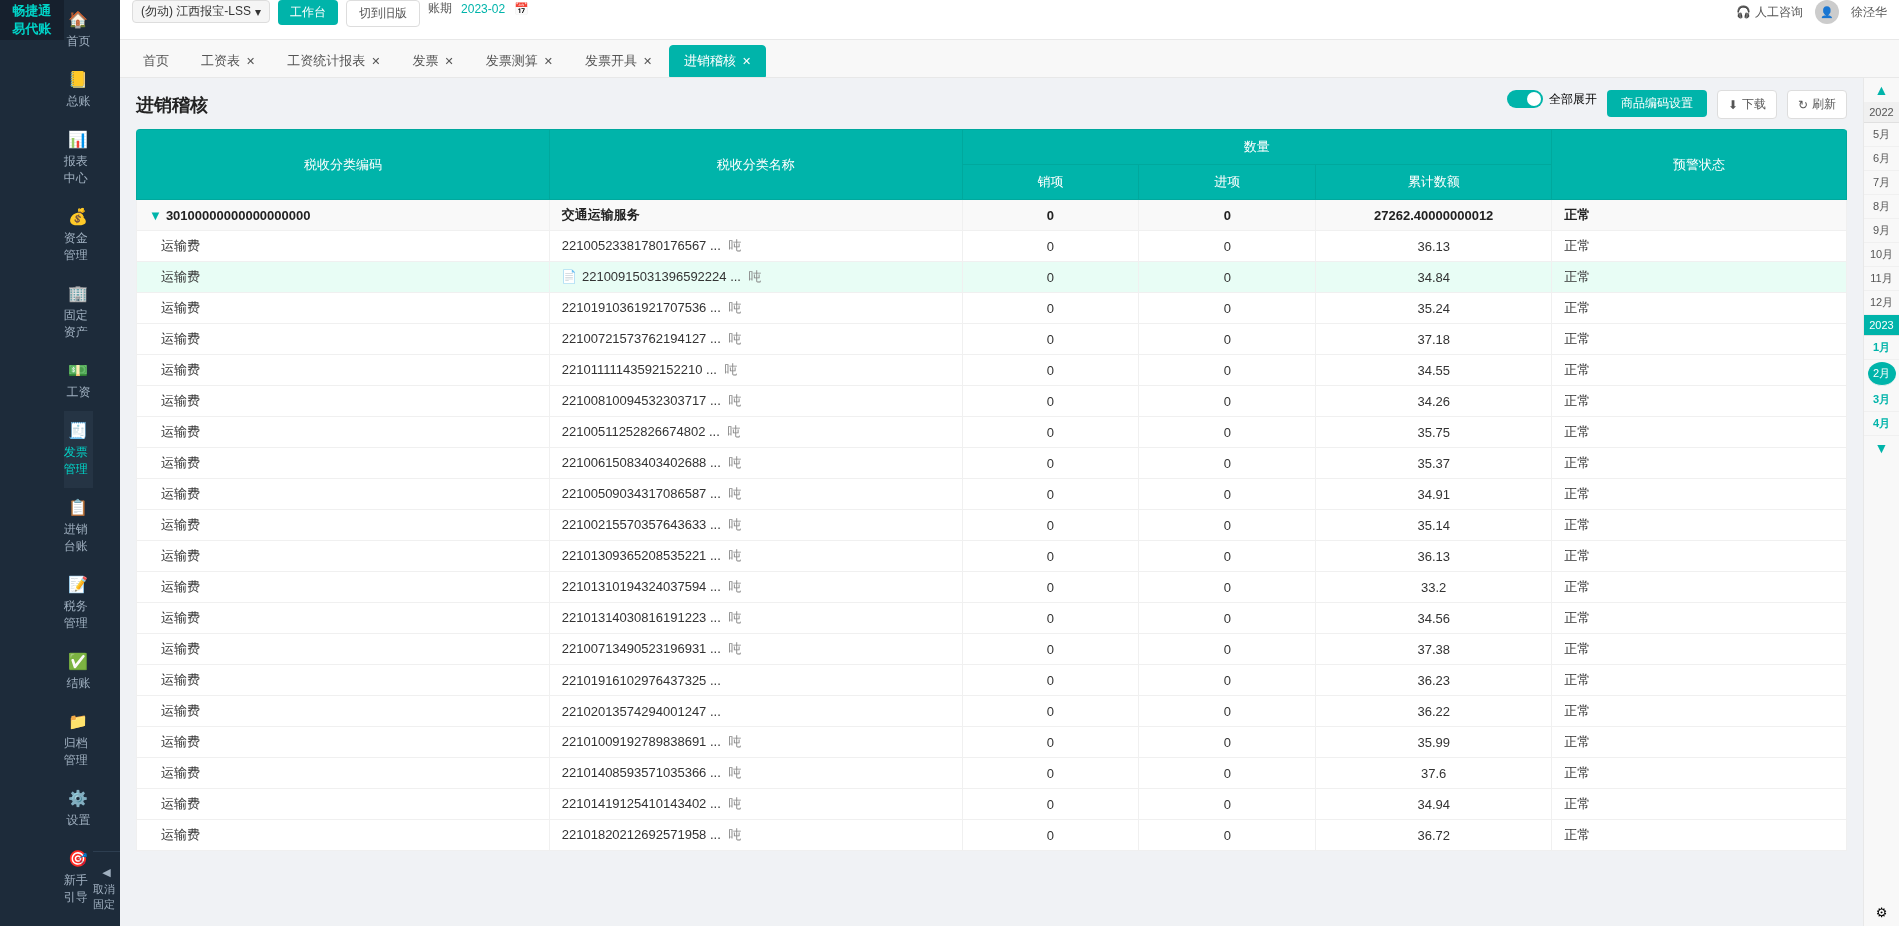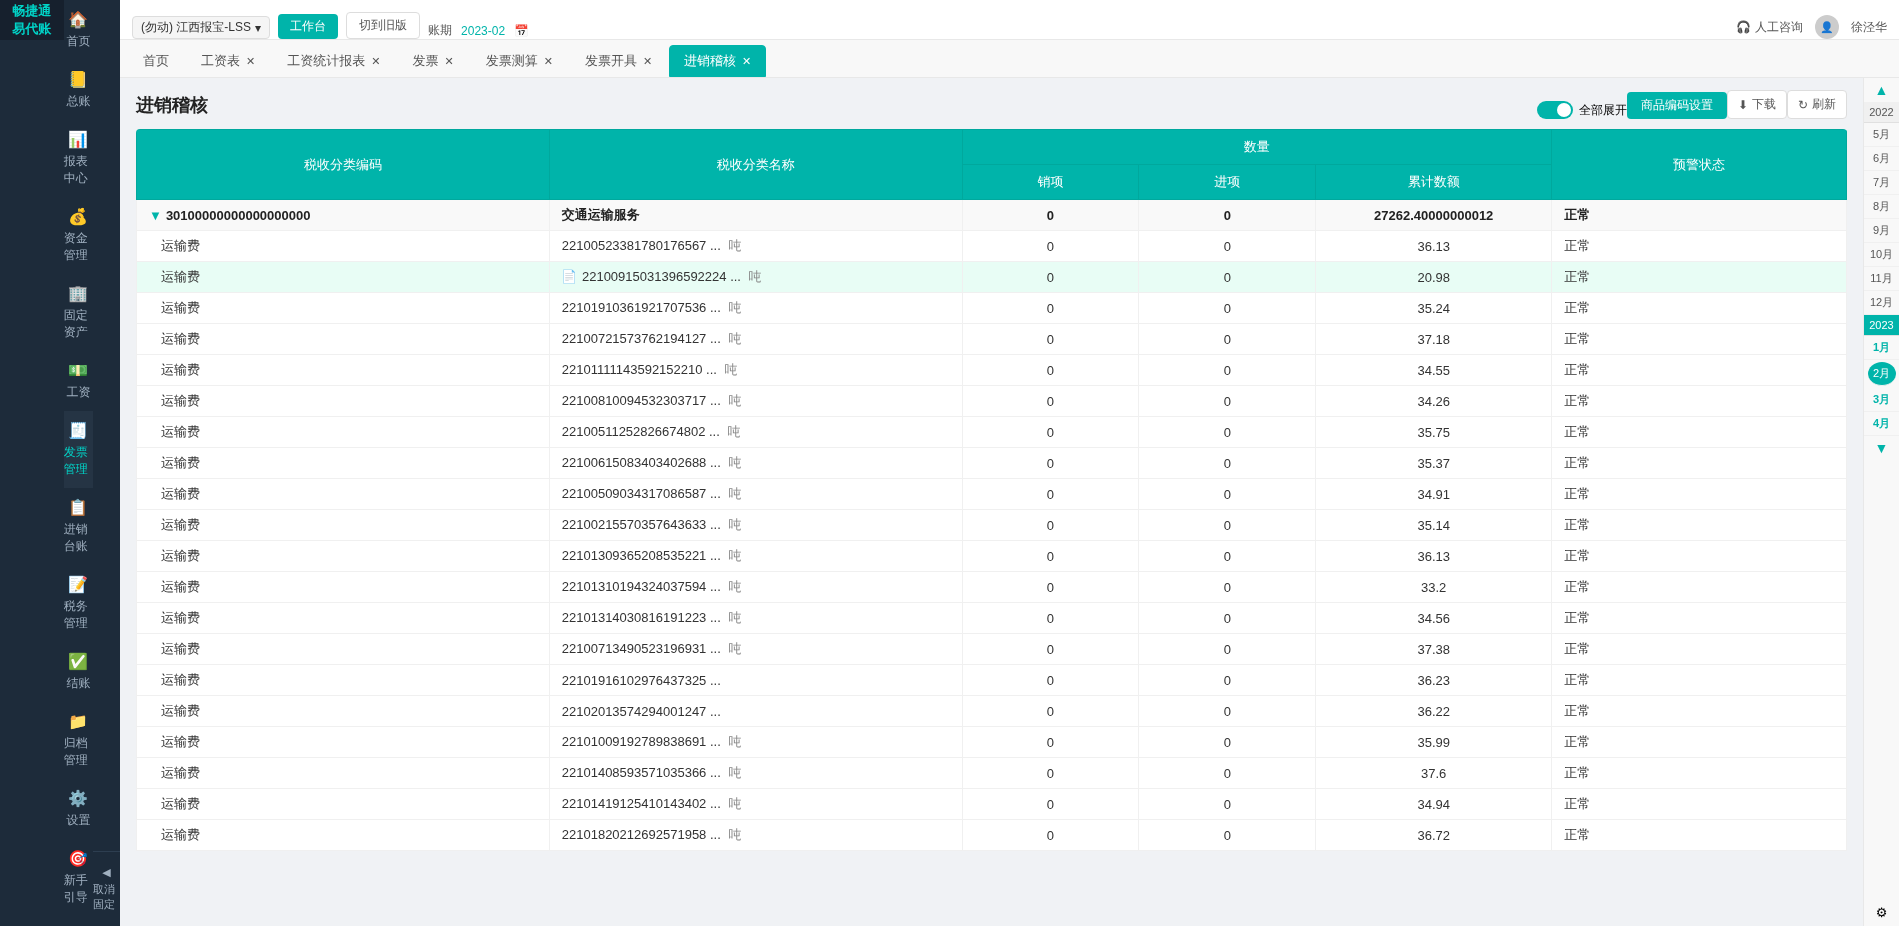--- a/index.html
+++ b/index.html
@@ -63,21 +63,21 @@
       flex-direction: column;
       overflow: hidden;
     }
 
     
     .topbar {
       background: #fff;
       border-bottom: 1px solid #e8e8e8;
       height: 40px;
       display: flex;
-      align-items: flex-end;
+      align-items: flex-start;
       padding: 0 12px;
       gap: 8px;
       flex-shrink: 0;
     }
     .topbar-company {
       background: #f5f5f5;
       border: 1px solid #ddd;
       border-radius: 4px;
       padding: 2px 8px;
       font-size: 12px;
@@ -174,21 +174,22 @@
       margin-bottom: 10px;
       flex-shrink: 0;
     }
     .page-title {
       font-size: 18px;
       font-weight: bold;
       color: #222;
     }
     .page-actions {
       display: flex;
-      align-items: flex-end;
+      align-items: flex-start;
+      gap: 10px;
     }
     .toggle-switch {
       display: flex;
       align-items: center;
       gap: 6px;
       font-size: 12px;
     }
     .toggle-track {
       width: 36px;
       height: 18px;
@@ -470,21 +471,21 @@
       <td class="center">0</td>
       <td class="center">0</td>
       <td class="center">36.13</td>
       <td>正常</td>
     </tr>
               <tr class="highlighted">
       <td class="indent">运输费</td>
       <td><span style="color:#aaa;margin-right:4px;">📄</span>22100915031396592224 ... <span style="color:#888;margin-left:4px;">吨</span></td>
       <td class="center">0</td>
       <td class="center">0</td>
-      <td class="center">20.98</td>
+      <td class="center">34.84</td>
       <td>正常</td>
     </tr>
               <tr>
       <td class="indent">运输费</td>
       <td>22101910361921707536 ... <span style="color:#888;margin-left:4px;">吨</span></td>
       <td class="center">0</td>
       <td class="center">0</td>
       <td class="center">35.24</td>
       <td>正常</td>
     </tr>

